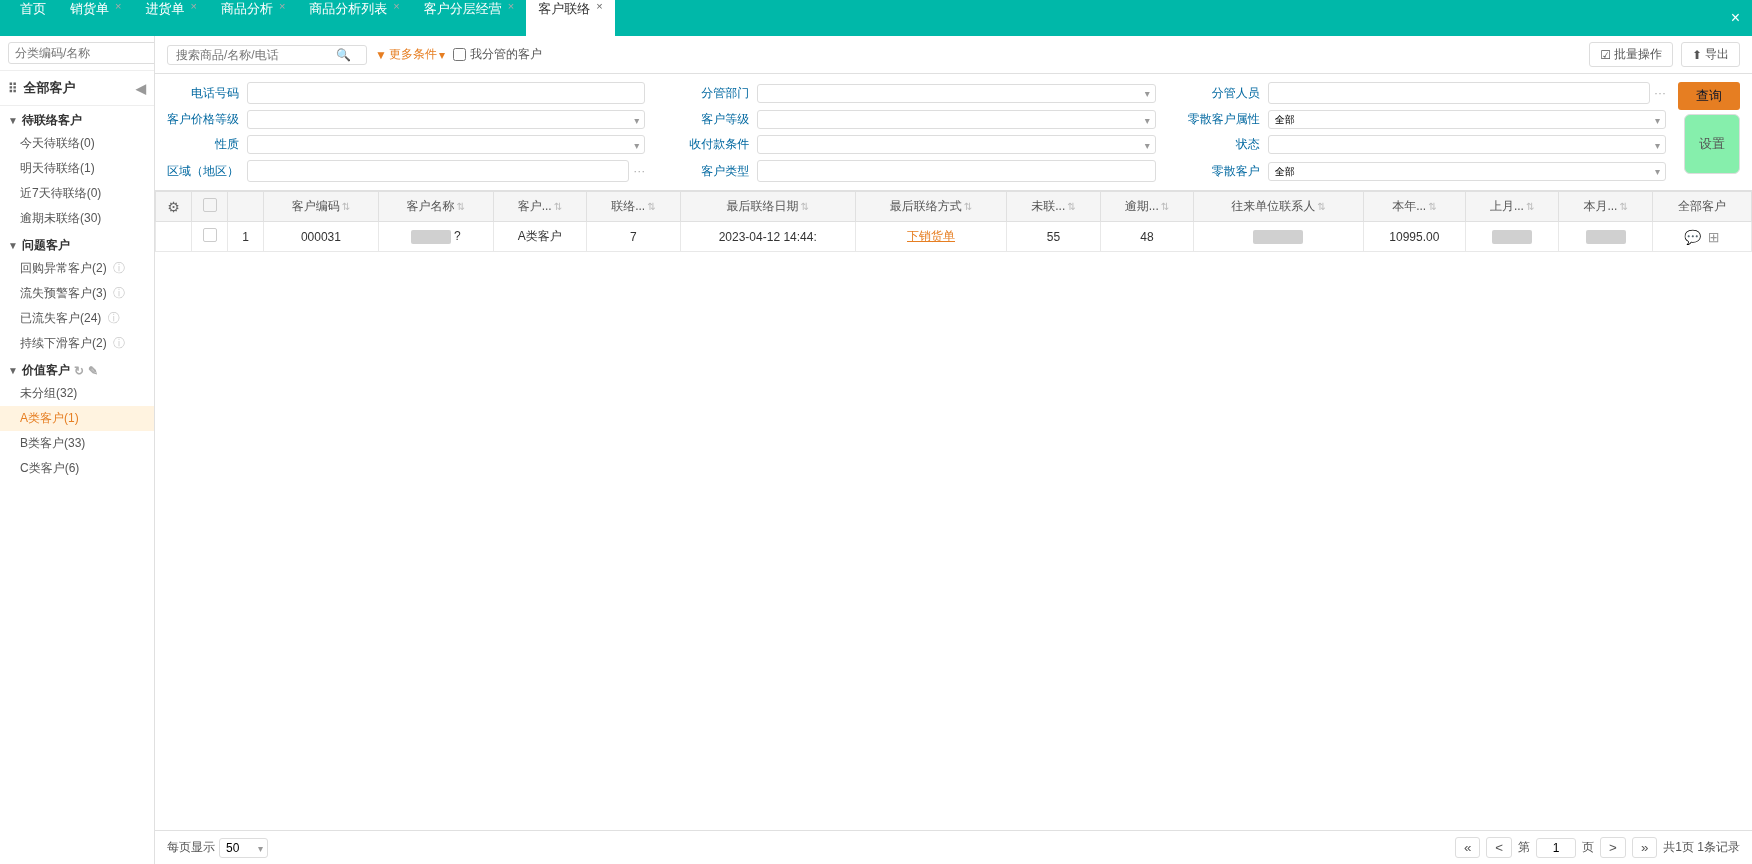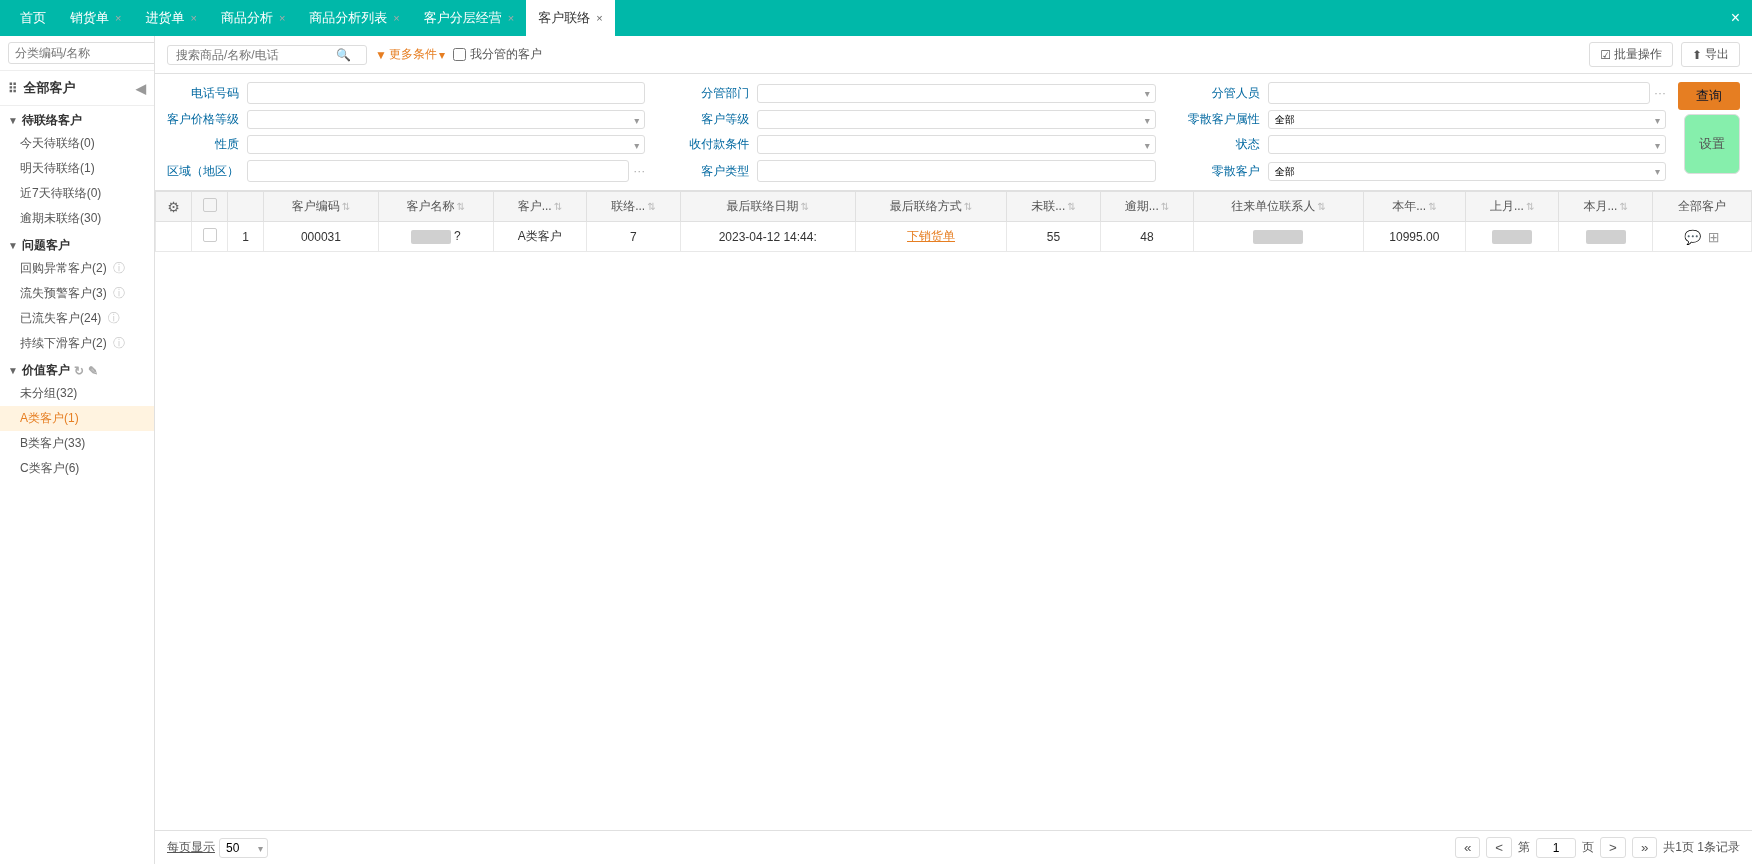--- a/index.html
+++ b/index.html
@@ -1,20 +1,20 @@
 <!DOCTYPE html>
 <html><head>
   <meta charset="utf-8">
   <style>
     * { margin: 0; padding: 0; box-sizing: border-box; }
     body { font-family: 'Microsoft YaHei', Arial, sans-serif; font-size: 12px; background: #f5f5f5; width: 1752px; height: 864px; overflow: hidden; }
 
     
     .top-nav { display: flex; align-items: center; background: #00b8a9; height: 36px; padding: 0 8px; }
-    .nav-tab { display: flex; align-items: center; padding: 0 12px; height: 36px; color: #fff; font-size: 13px; cursor: pointer; white-space: nowrap; }
+    .nav-tab { display: flex; padding: 0 12px; height: 36px; color: #fff; font-size: 13px; cursor: pointer; white-space: nowrap; }
     .nav-tab.home { background: transparent; }
     .nav-tab.active { background: #fff; color: #333; }
     .nav-tab .close-icon { margin-left: 6px; color: #aaa; font-size: 11px; }
     .nav-tab.active .close-icon { color: #666; }
     .nav-spacer { flex: 1; }
     .nav-close-btn { color: #fff; font-size: 16px; cursor: pointer; padding: 4px; }
 
     
     .main-layout { display: flex; height: calc(864px - 36px); }
 
@@ -70,21 +70,21 @@
     td { border: 1px solid #e8e8e8; padding: 6px 8px; font-size: 12px; color: #333; white-space: nowrap; text-align: center; }
     .col-settings { width: 36px; }
     .col-check { width: 36px; }
     .col-no { width: 36px; }
     .link-text { color: #e67e22; text-decoration: underline; cursor: pointer; }
     .action-icons { display: flex; align-items: center; gap: 6px; justify-content: center; }
     .action-icon { color: #999; cursor: pointer; font-size: 14px; }
 
     
     .table-footer { background: #fff; border-top: 1px solid #e0e0e0; padding: 6px 12px; display: flex; align-items: center; justify-content: space-between; }
-    .pagination-info { color: #555; font-size: 12px; text-decoration: underline; }
+    .pagination-info { color: #555; font-size: 12px; }
     .pagination-controls { display: flex; align-items: center; gap: 6px; font-size: 12px; color: #555; }
     .pagination-controls .page-btn { border: 1px solid #ddd; background: #fff; padding: 2px 8px; border-radius: 3px; cursor: pointer; color: #555; }
     .pagination-controls .page-input { width: 40px; border: 1px solid #ddd; border-radius: 3px; padding: 2px 4px; text-align: center; font-size: 12px; outline: none; }
     .per-page-select { border: 1px solid #ddd; border-radius: 3px; padding: 2px 20px 2px 6px; font-size: 12px; outline: none; appearance: none; background: #fff; cursor: pointer; }
     .per-page-wrap { position: relative; display: inline-block; }
     .per-page-wrap .arrow { position: absolute; right: 5px; top: 50%; transform: translateY(-50%); pointer-events: none; font-size: 10px; color: #999; }
 
     
     .table-scroll-wrap { overflow-x: auto; background: #fff; }
     ::-webkit-scrollbar { height: 8px; width: 8px; }

